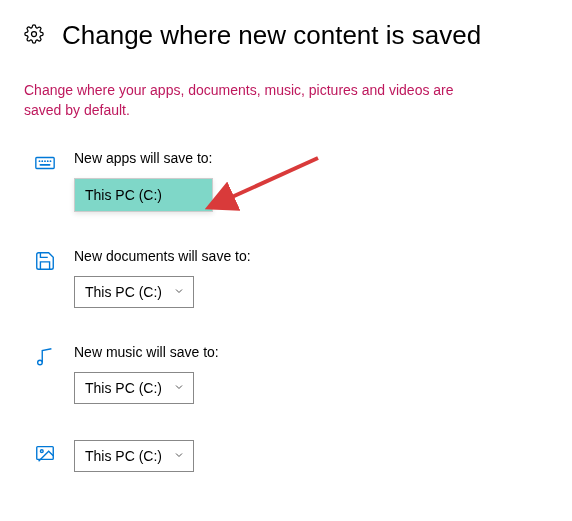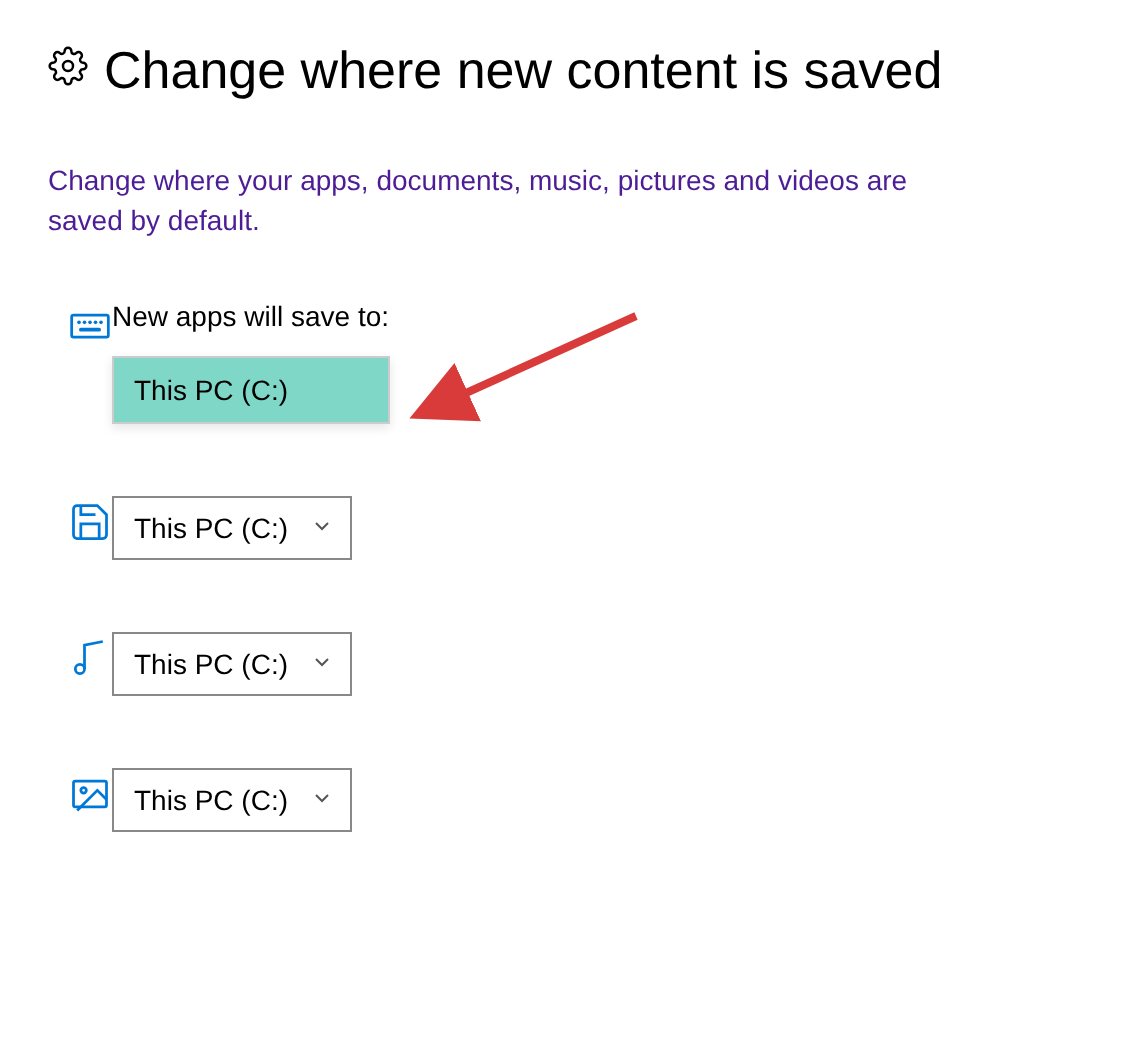--- a/index.html
+++ b/index.html
@@ -12,44 +12,45 @@
     background: #ffffff;
     color: #000000;
     width: 572px;
     height: 521px;
     padding: 20px 24px;
     position: relative;
   }
   .header {
     display: flex;
     align-items: center;
-    gap: 8px;
+    gap: 18px;
     margin-bottom: 30px;
   }
   .gear-ico {
     width: 20px;
     height: 20px;
     flex-shrink: 0;
     color: #000;
   }
   .page-title {
     font-size: 26px;
     font-weight: 300;
     color: #000;
   }
   .subtitle {
     font-size: 14px;
-    color: #4c1d95;
+    color: #be185d;
     max-width: 440px;
     line-height: 1.4;
     margin-bottom: 30px;
   }
   .section {
     display: flex;
     align-items: flex-start;
+    gap: 18px;
     margin-left: 10px;
     margin-bottom: 36px;
   }
   .section-icon {
     width: 22px;
     height: 22px;
     flex-shrink: 0;
     color: #0078d7;
     margin-top: 2px;
   }
@@ -138,39 +139,41 @@
 
 <div class="section">
   <span>
     <svg class="section-icon" viewBox="0 0 24 24" fill="none" stroke="currentColor" stroke-width="1.5">
       <path d="M19 21H5a2 2 0 0 1-2-2V5a2 2 0 0 1 2-2h11l5 5v11a2 2 0 0 1-2 2z"></path>
       <polyline points="17 21 17 13 7 13 7 21"></polyline>
       <polyline points="7 3 7 8 15 8"></polyline>
     </svg>
   </span>
   <div class="section-body">
+    <div class="section-label">New documents will save to:</div>
     <div class="dropdown-closed">
       <span>This PC (C:)</span>
       <span>
         <svg class="chev" viewBox="0 0 24 24" fill="none" stroke="currentColor" stroke-width="2">
             <polyline points="6 9 12 15 18 9"></polyline>
           </svg>
       </span>
     </div>
   </div>
 </div>
 
 <div class="section">
   <span>
     <svg class="section-icon" viewBox="0 0 24 24" fill="none" stroke="currentColor" stroke-width="1.5">
       <path d="M9 18V5l10-2"></path>
       <circle cx="6.5" cy="18" r="2.5"></circle>
     </svg>
   </span>
   <div class="section-body">
+    <div class="section-label">New music will save to:</div>
     <div class="dropdown-closed">
       <span>This PC (C:)</span>
       <span>
         <svg class="chev" viewBox="0 0 24 24" fill="none" stroke="currentColor" stroke-width="2">
             <polyline points="6 9 12 15 18 9"></polyline>
           </svg>
       </span>
     </div>
   </div>
 </div>

